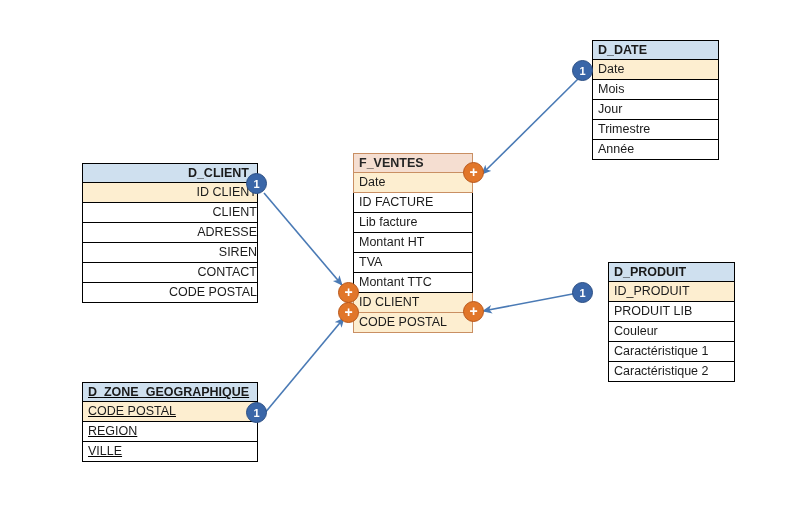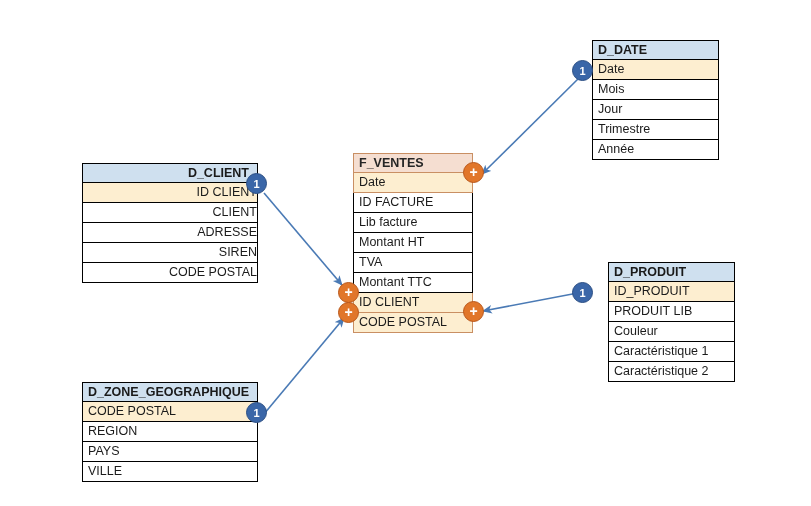--- a/index.html
+++ b/index.html
@@ -131,29 +131,29 @@
 
     <line x1="583" y1="292" x2="483" y2="311" stroke="#4a7ab5" stroke-width="1.6" marker-end="url(#arrowhead)"></line>
   </svg>
 
   <div class="table-box dim" style="left:82px; top:163px; width:176px;text-align:right;">
     <div class="tbl-header">D_CLIENT</div>
     <div class="tbl-row key">ID CLIENT</div>
     <div class="tbl-row">CLIENT</div>
     <div class="tbl-row">ADRESSE</div>
     <div class="tbl-row">SIREN</div>
+    <div class="tbl-row">CONTACT</div>
     <div class="tbl-row">CODE POSTAL</div>
   </div>
   <div class="badge-one" style="left:246px; top:173px;">1</div>
 
-  <div class="table-box dim" style="left:82px; top:382px; width:176px;">
+  <div class="table-box dim" style="left:82px; top:382px; width:176px;text-decoration:underline;">
     <div class="tbl-header">D_ZONE_GEOGRAPHIQUE</div>
     <div class="tbl-row key">CODE POSTAL</div>
     <div class="tbl-row">REGION</div>
-    <div class="tbl-row">PAYS</div>
     <div class="tbl-row">VILLE</div>
   </div>
   <div class="badge-one" style="left:246px; top:402px;">1</div>
 
   <div class="table-box fact" style="left:353px; top:143px; width:120px;margin-top:10px;">
     <div class="tbl-header">F_VENTES</div>
     <div class="tbl-row key">Date</div>
     <div class="tbl-row">ID FACTURE</div>
     <div class="tbl-row">Lib facture</div>
     <div class="tbl-row">Montant HT</div>

